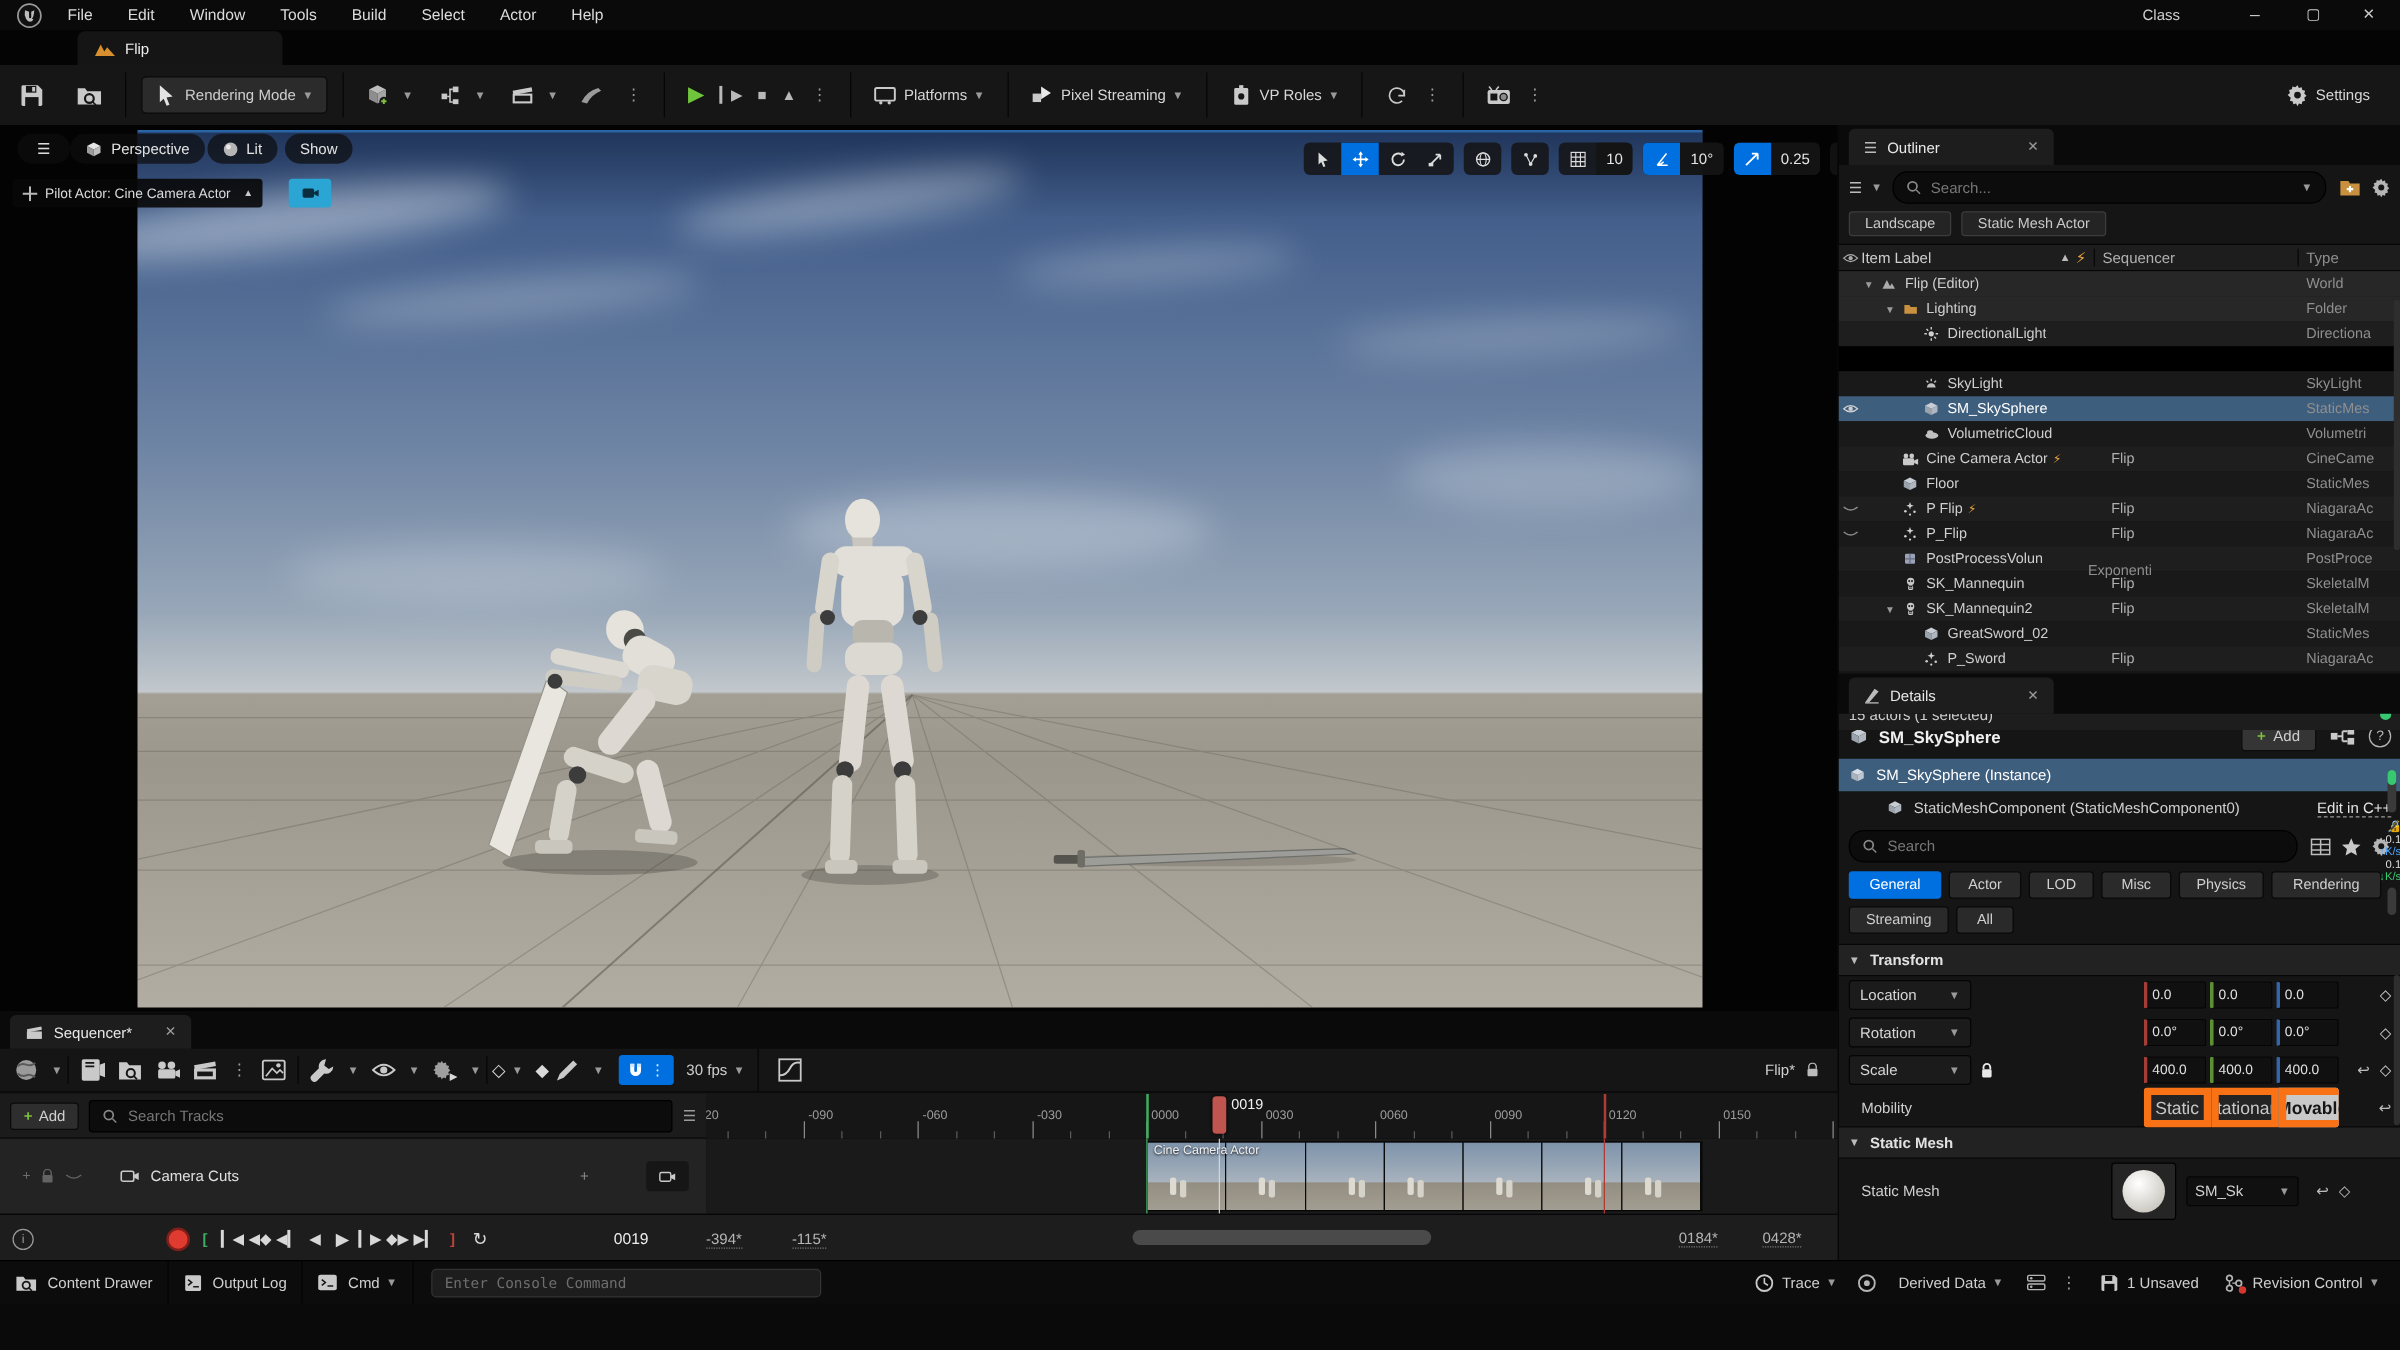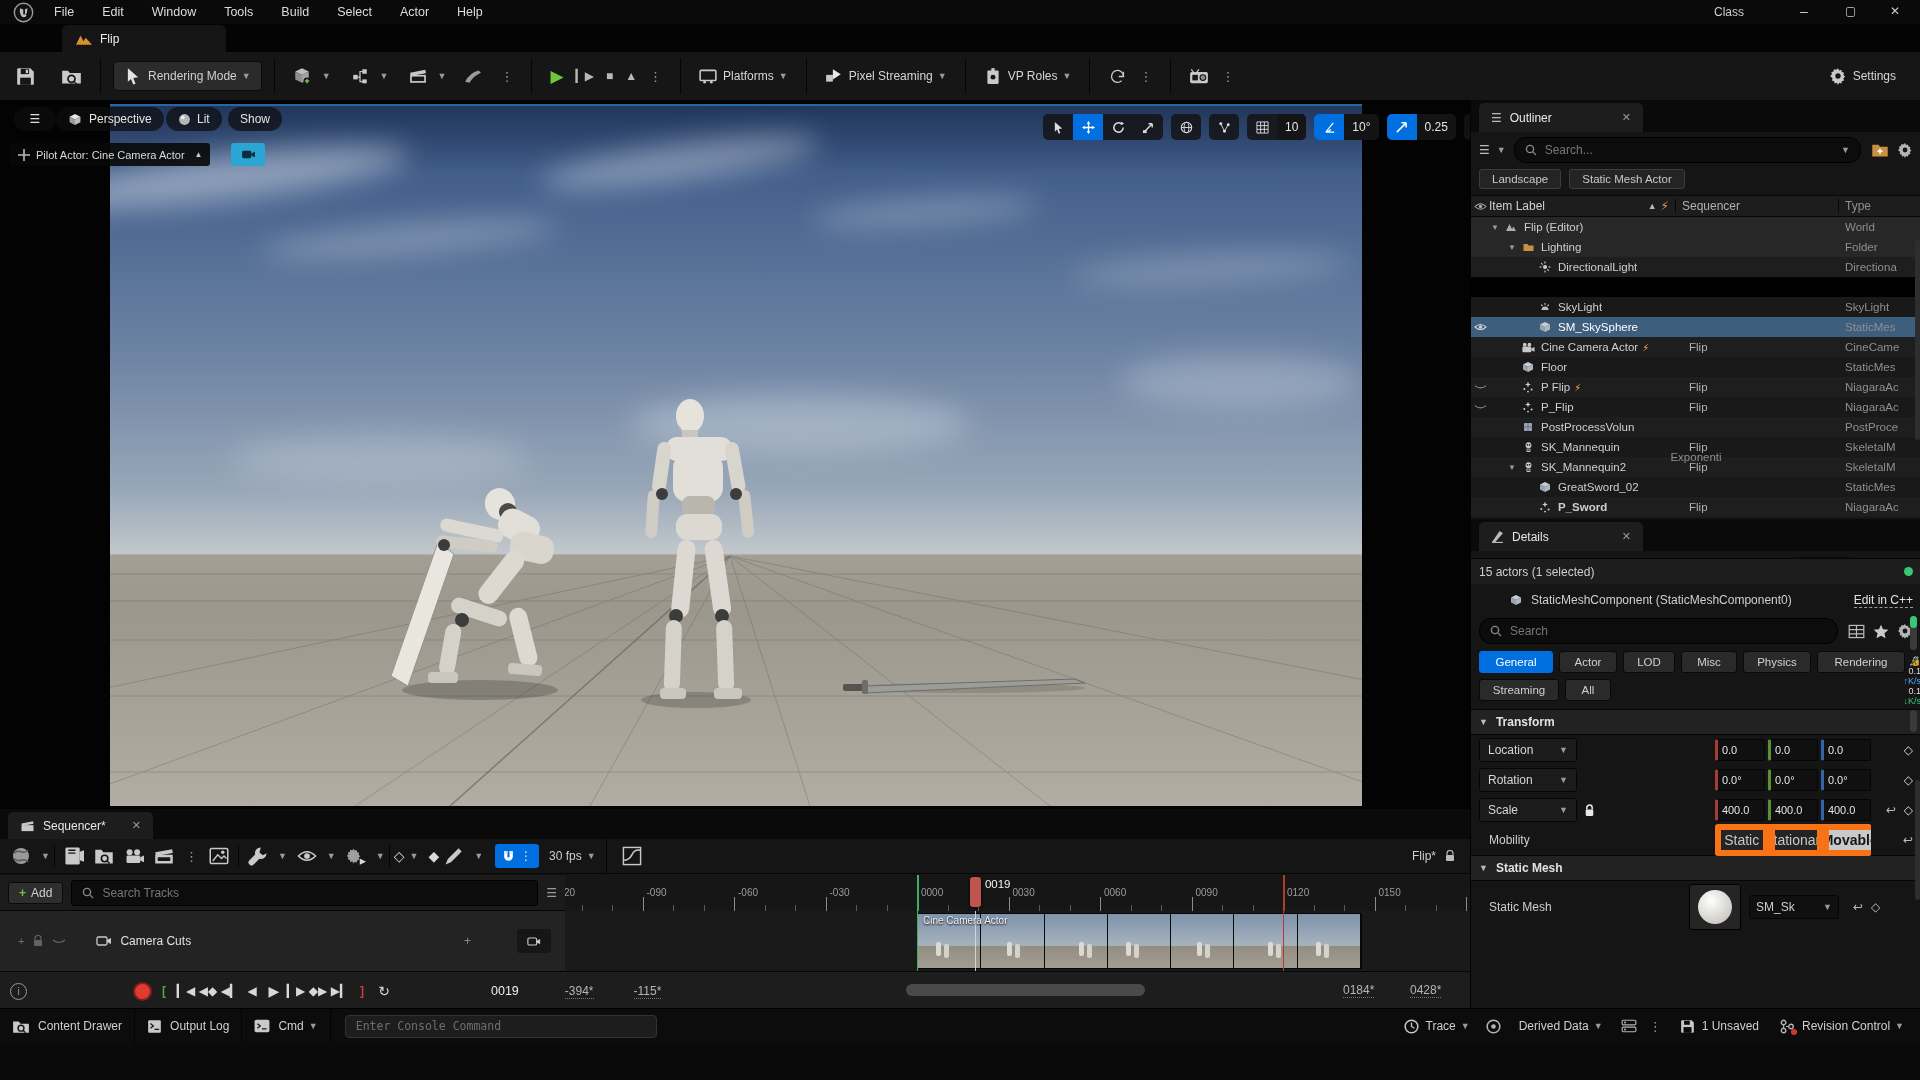--- a/index.html
+++ b/index.html
@@ -643,20 +643,35 @@
                 <path d="M6 1 L11 3.5 L6 6 L1 3.5Z" fill="#c7cdd4"></path>
                 <path d="M1 3.5 L6 6 V11 L1 8.5Z" fill="#9aa2ab"></path>
                 <path d="M11 3.5 L6 6 V11 L11 8.5Z" fill="#aeb6bf"></path>
               </svg>
             </span>
             <span class="lbl" style="color: rgb(255, 255, 255);">SM_SkySphere</span>
           </span>
           <span class="ol-seq"></span>
           <span class="ol-type">StaticMes</span>
         </div>
+        <div class="ol-row" style="background: rgb(25, 25, 25);">
+          <span class="ol-eye"></span>
+          <span style="flex: 1 1 0%; display: flex; align-items: center; overflow: hidden; padding-left: 36px;">
+            <span style="width: 13px; font-size: 8px; color: rgb(154, 154, 154); flex: 0 0 13px;"></span>
+            <span class="ic" style="width: 14px; height: 13px; margin-right: 6px; flex: 0 0 14px;">
+              <svg viewBox="0 0 14 10" style="width:13px;height:10px">
+                <ellipse cx="7" cy="6.5" rx="5.5" ry="2.8" fill="#c0c0c0"></ellipse>
+                <ellipse cx="5.5" cy="4" rx="2.6" ry="2" fill="#c0c0c0"></ellipse>
+              </svg>
+            </span>
+            <span class="lbl" style="color: rgb(207, 207, 207);">VolumetricCloud</span>
+          </span>
+          <span class="ol-seq"></span>
+          <span class="ol-type">Volumetri</span>
+        </div>
         <div class="ol-row" style="background: rgb(30, 30, 30);">
           <span class="ol-eye"></span>
           <span style="flex: 1 1 0%; display: flex; align-items: center; overflow: hidden; padding-left: 19px;">
             <span style="width: 13px; font-size: 8px; color: rgb(154, 154, 154); flex: 0 0 13px;"></span>
             <span class="ic" style="width: 14px; height: 13px; margin-right: 6px; flex: 0 0 14px;">
               <svg viewBox="0 0 15 11" style="width:14px;height:11px">
                 <circle cx="4" cy="2.5" r="2" fill="#c9c9c9"></circle>
                 <circle cx="9" cy="2.5" r="2" fill="#c9c9c9"></circle>
                 <rect x="1.5" y="4.5" width="9.5" height="6" rx="1" fill="#c9c9c9"></rect>
                 <path d="M11 6.5 L14.5 5 V10 L11 8.5Z" fill="#c9c9c9"></path>
@@ -805,21 +820,21 @@
             <span class="ic" style="width: 14px; height: 13px; margin-right: 6px; flex: 0 0 14px;">
               <svg viewBox="0 0 12 12" style="width:12px;height:12px">
                 <g fill="#d0d0d0">
                   <path d="M6 0.5 l0.8 2.2 L9 3.5 6.8 4.3 6 6.5 5.2 4.3 3 3.5 5.2 2.7Z"></path>
                   <circle cx="2.3" cy="8" r="1"></circle>
                   <circle cx="9.6" cy="8.4" r="1"></circle>
                   <circle cx="6" cy="10.6" r="0.9"></circle>
                 </g>
               </svg>
             </span>
-            <span class="lbl" style="color: rgb(207, 207, 207); font-weight: bold;">P_Sword</span>
+            <span class="lbl" style="color: rgb(207, 207, 207);">P_Sword</span>
           </span>
           <span class="ol-seq">Flip</span>
           <span class="ol-type">NiagaraAc</span>
         </div>
       </div>
     <div class="abs" style="left:444px;top:140px;width:5px;height:200px;background:#2e2e2e;border-radius:3px"></div>
     <div class="row" style="position:absolute;left:0;top:458px;width:450px;height:26px;background:#1d1d1d;border-top:1px solid #060606;padding:0 8px;box-sizing:border-box">
       <span>15 actors (1 selected)</span>
       <span style="margin-left:auto;width:9px;height:9px;border-radius:50%;background:#37c871"></span>
     </div>
@@ -851,20 +866,30 @@
       </span>
       <span class="ic" style="width:22px;height:16px;margin-left:10px">
           <svg viewBox="0 0 16 12">
             <rect x="1" y="4" width="4" height="4" fill="#c9c9c9"></rect>
             <rect x="11" y="1" width="4" height="4" fill="#c9c9c9"></rect>
             <rect x="11" y="7" width="4" height="4" fill="#c9c9c9"></rect>
             <path d="M5 6 h3 M8 3 h3 M8 9 h3 M8 3 v6" stroke="#c9c9c9" fill="none"></path>
           </svg>
         </span>
       <span style="margin-left:10px;width:16px;height:16px;border:1.4px solid #b5b5b5;border-radius:50%;color:#b5b5b5;font-size:11px;display:flex;align-items:center;justify-content:center">?</span>
+    </div>
+    <div class="row" style="height:26px;background:#3e5e7e;padding:0 8px">
+      <span class="ic" style="width:14px;height:12px;margin-right:8px">
+          <svg viewBox="0 0 12 12">
+            <path d="M6 1 L11 3.5 L6 6 L1 3.5Z" fill="#d7dde4"></path>
+            <path d="M1 3.5 L6 6 V11 L1 8.5Z" fill="#aab2bb"></path>
+            <path d="M11 3.5 L6 6 V11 L11 8.5Z" fill="#bec6cf"></path>
+          </svg>
+        </span>
+      <span style="color:#fff">SM_SkySphere (Instance)</span>
     </div>
     <div class="row" style="height:26px;padding:0 8px 0 38px">
       <span class="ic" style="width:14px;height:12px;margin-right:8px">
           <svg viewBox="0 0 12 12">
             <path d="M6 1 L11 3.5 L6 6 L1 3.5Z" fill="#c7cdd4"></path>
             <path d="M1 3.5 L6 6 V11 L1 8.5Z" fill="#9aa2ab"></path>
             <path d="M11 3.5 L6 6 V11 L11 8.5Z" fill="#aeb6bf"></path>
           </svg>
         </span>
       <span style="overflow:hidden;white-space:nowrap;flex:1">StaticMeshComponent (StaticMeshComponent0)</span>

